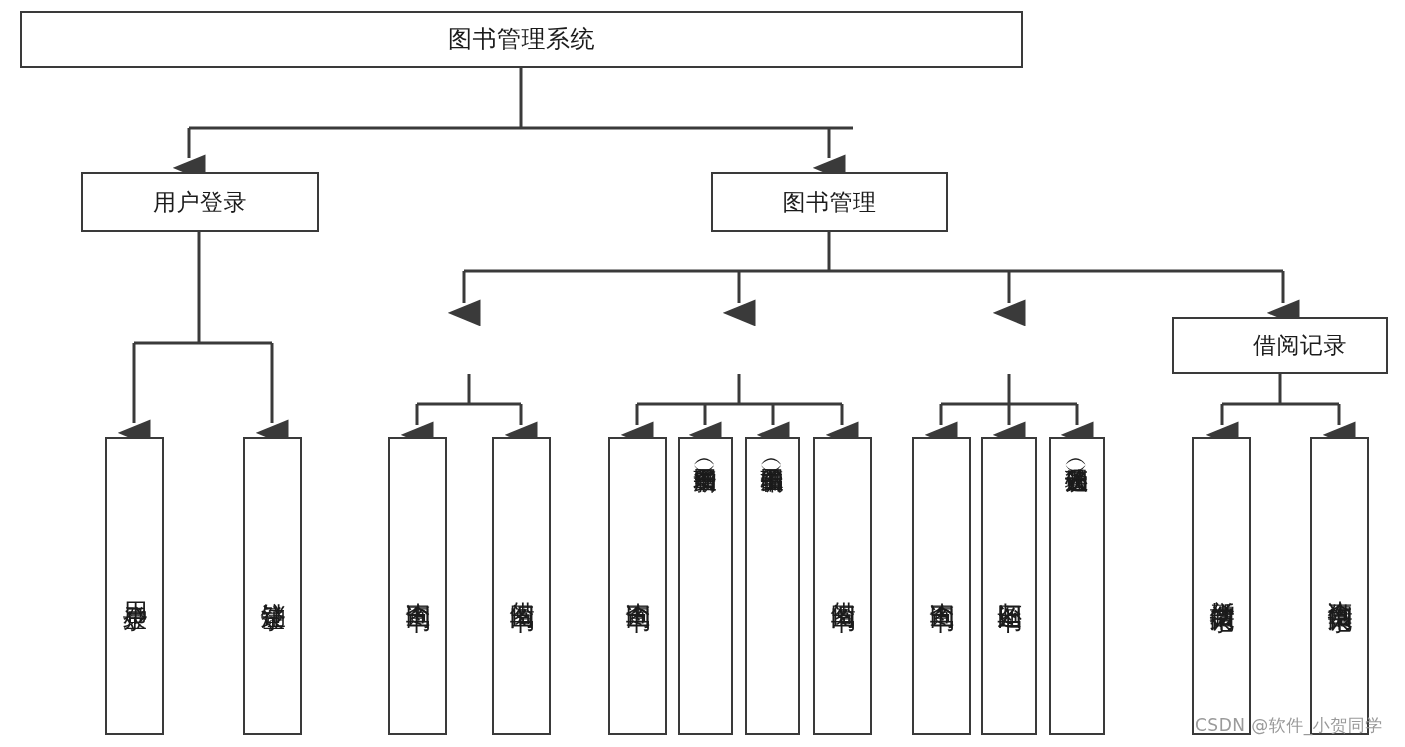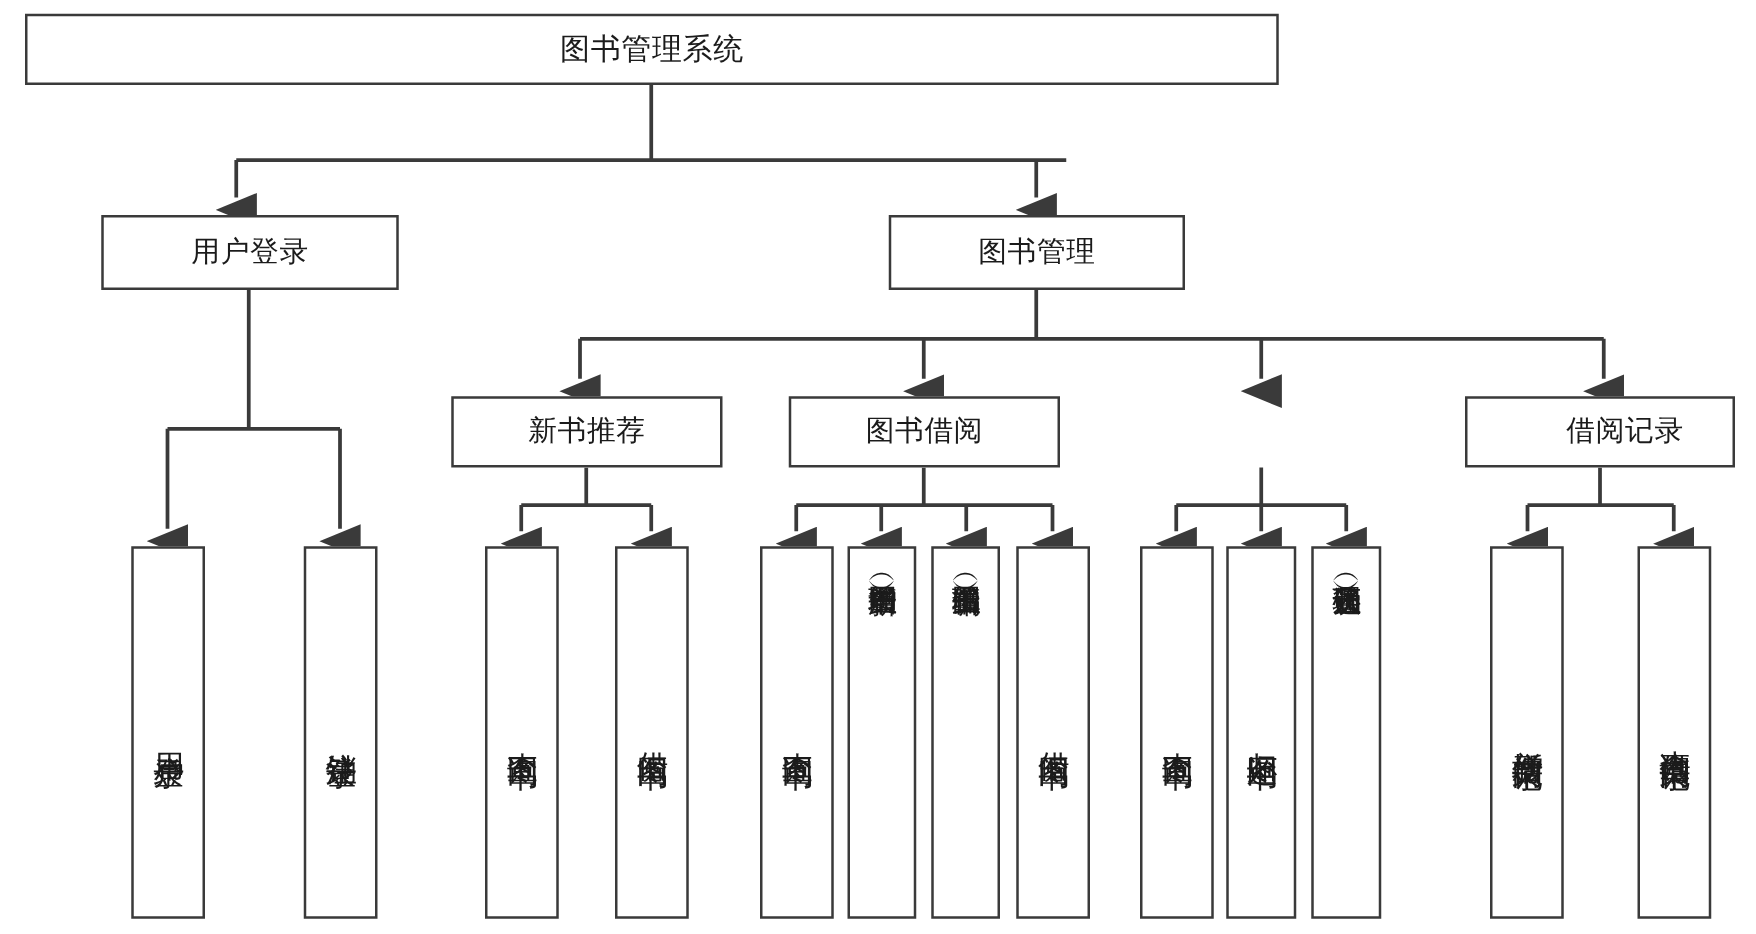--- a/index.html
+++ b/index.html
@@ -143,27 +143,21 @@
   </div>
 
   <div class="node horiz" style="left:81px; top:172px; width:238px; height:60px;">
     <span class="lbl">用户登录</span>
   </div>
 
   <div class="node horiz" style="left:711px; top:172px; width:237px; height:60px;">
     <span class="lbl">图书管理</span>
   </div>
 
-  <div class="node horiz" style="left:361px; top:317px; width:217px; height:57px;">
-    <span class="lbl">新书推荐</span>
-  </div>
-
-  <div class="node horiz" style="left:631px; top:317px; width:217px; height:57px;">
-    <span class="lbl">图书借阅</span>
-  </div>
+
 
 
   <div class="node horiz" style="left:1172px; top:317px; width:216px; height:57px;padding-left:40px;">
     <span class="lbl">借阅记录</span>
   </div>
 
   <div class="node vert mid" style="left:105px; top:437px; width:59px; height:298px;">
     <span class="lbl">用户登录</span>
   </div>
 
@@ -208,14 +202,15 @@
   </div>
 
   <div class="node vert mid" style="left:1192px; top:437px; width:59px; height:298px;">
     <span class="lbl">新增借阅记录</span>
   </div>
 
   <div class="node vert mid" style="left:1310px; top:437px; width:59px; height:298px;">
     <span class="lbl">查询借阅记录</span>
   </div>
 
+  <div id="watermark">CSDN @软件_小贺同学</div>
 
 </div>
 
 </body></html>

